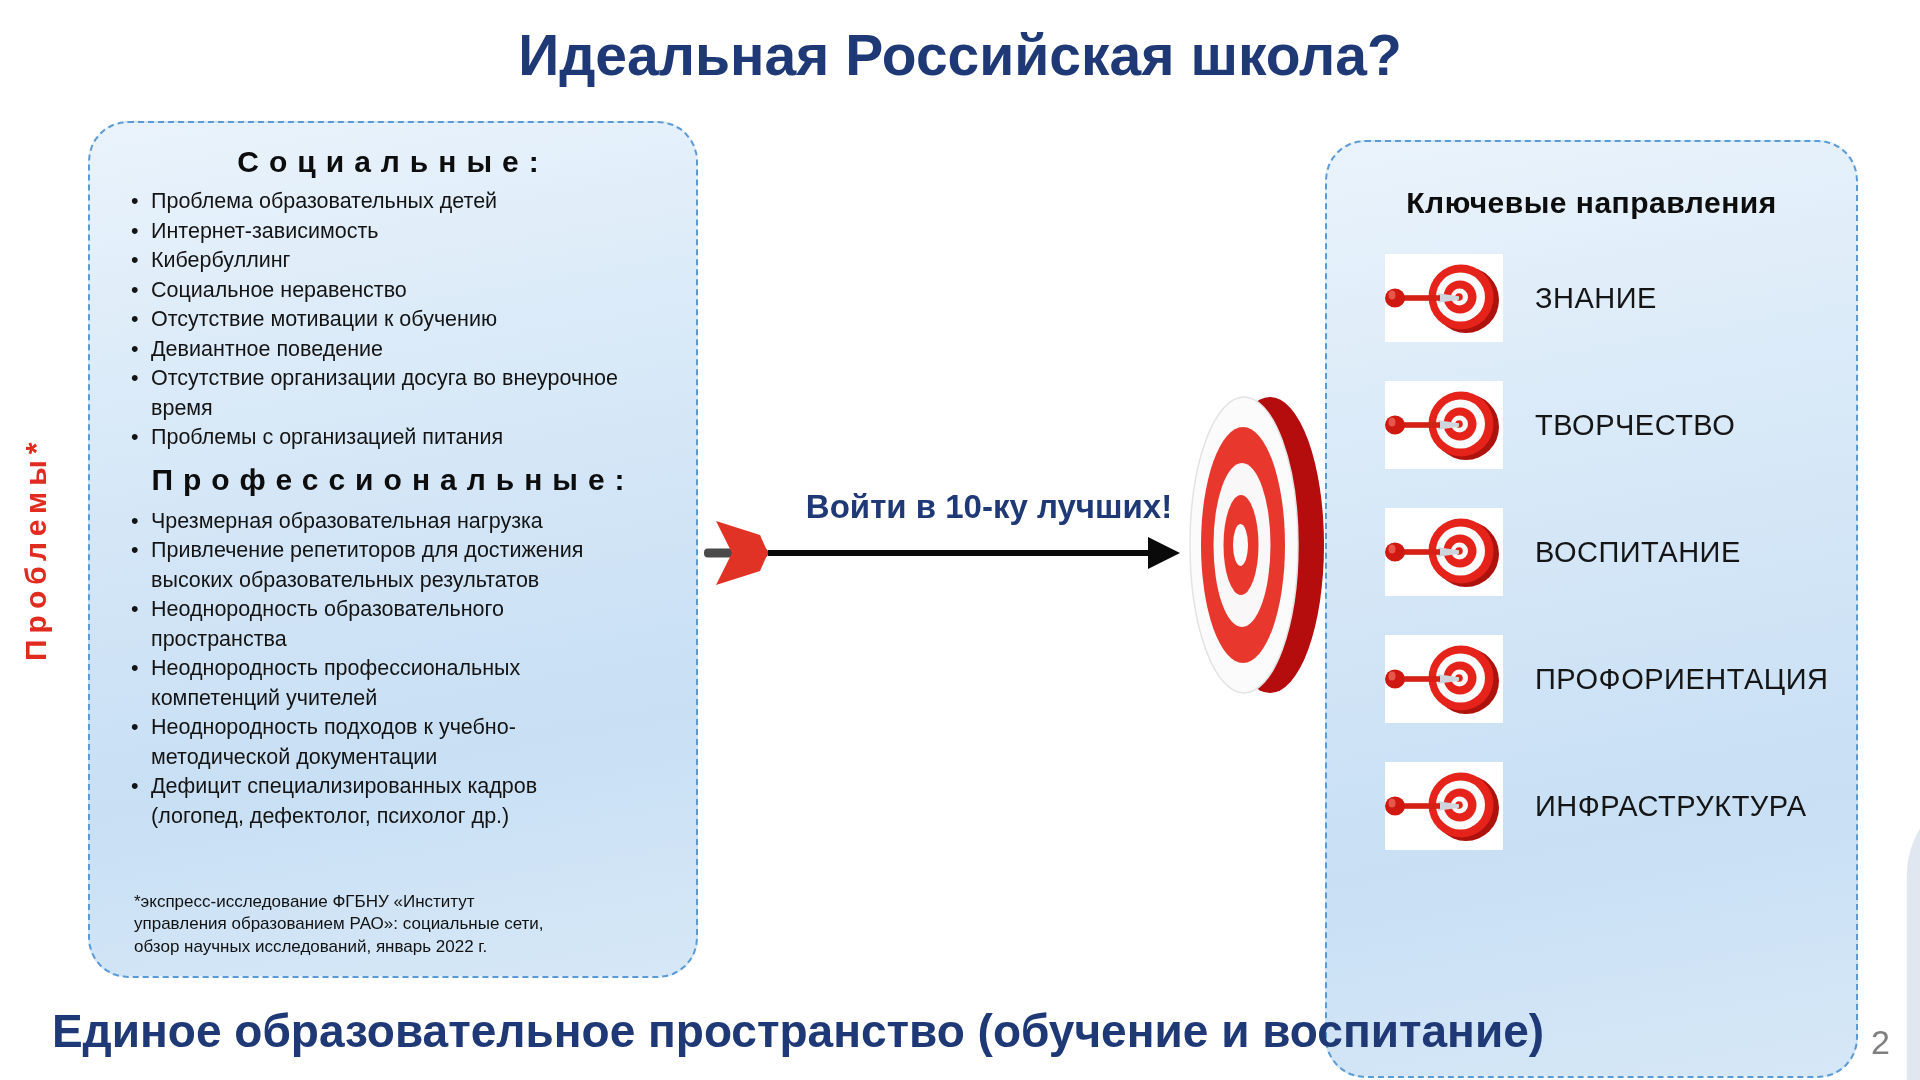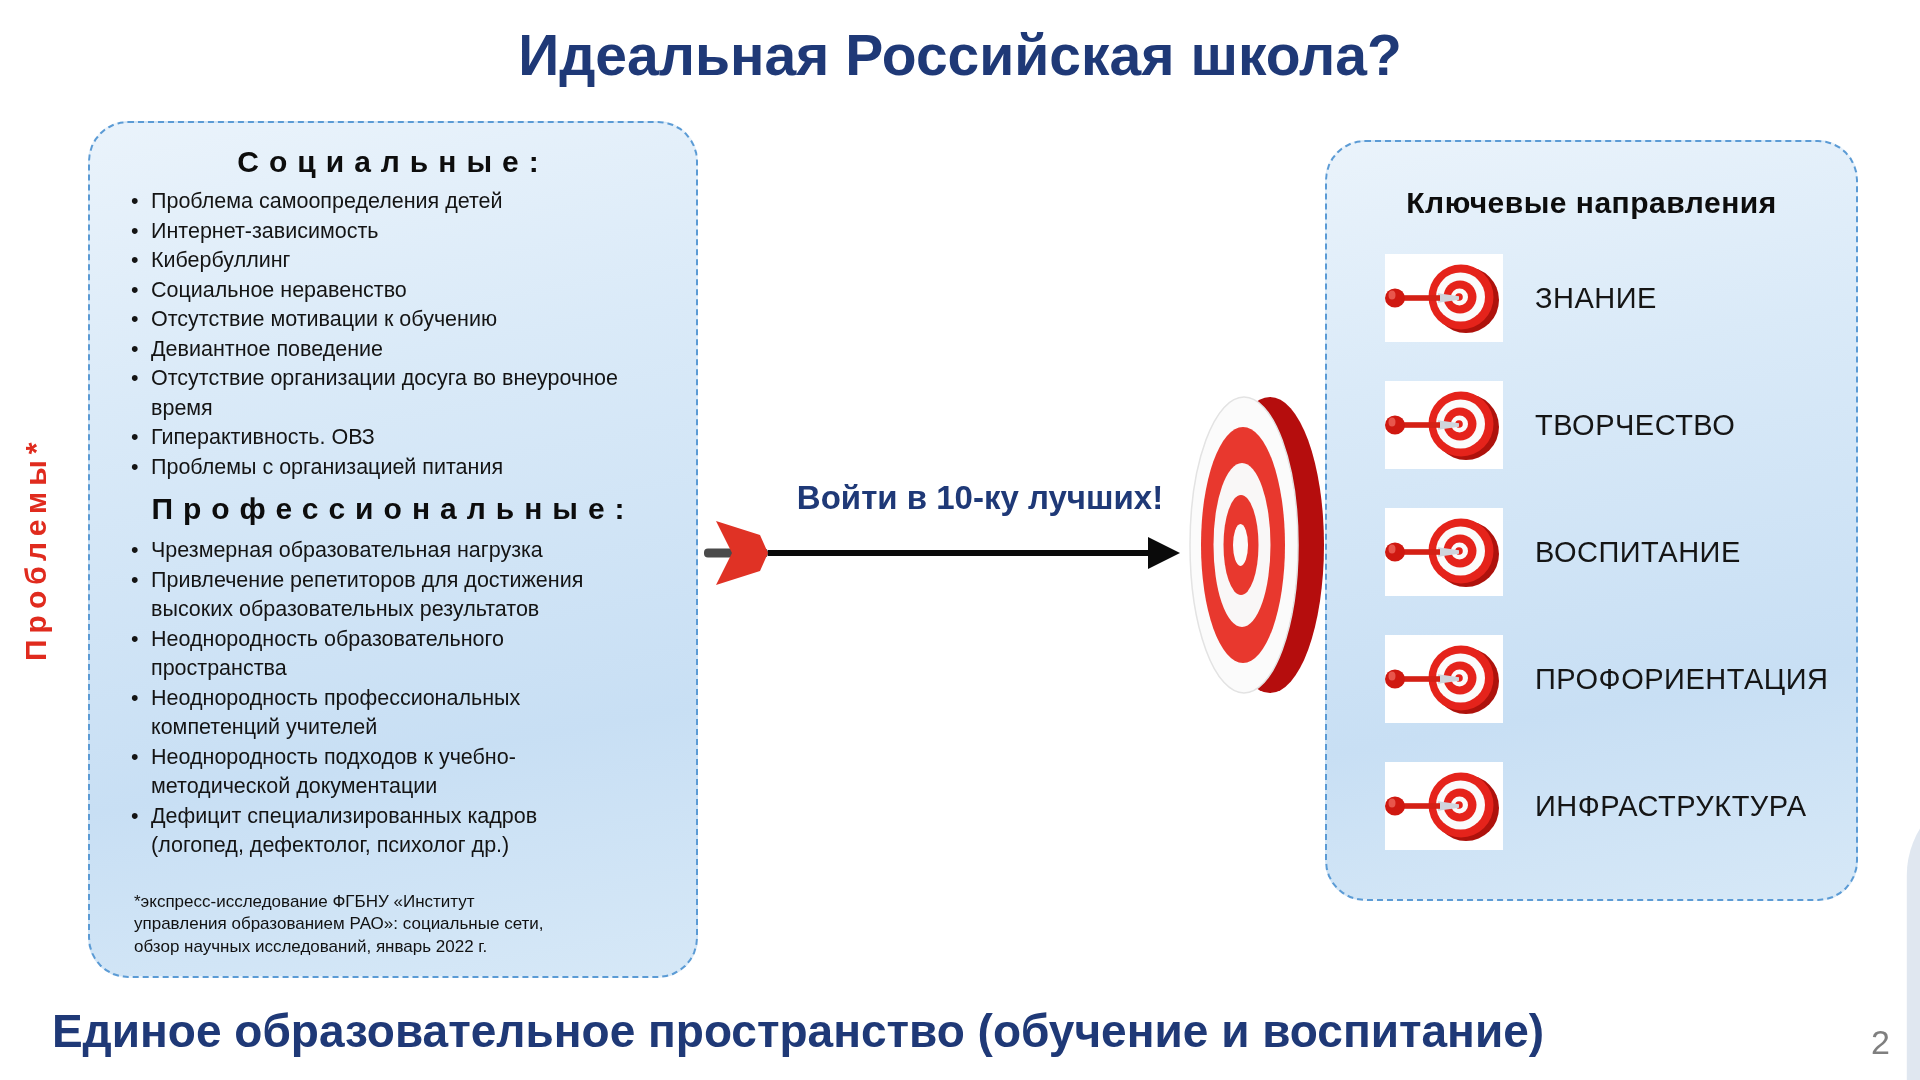--- a/index.html
+++ b/index.html
@@ -23,21 +23,21 @@
     letter-spacing:0px;
   }
   
   .panel{
     position:absolute;
     border:2px dashed var(--border-blue);
     border-radius:40px;
     background:linear-gradient(170deg,#EAF3FB 0%,#DAEAF8 30%,#C8DFF4 72%,#D6E8F7 100%);
   }
   .panel-left{left:88px;top:121px;width:610px;height:857px;}
-  .panel-right{left:1325px;top:140px;width:533px;height:761px;}
+  .panel-right{left:1325px;top:140px;width:533px;height:938px;}
   .panel > *{position:relative;z-index:3;}
 
   .sec-heading{
     margin:22px 0 8px 0;text-align:center;
     font-size:30px;font-weight:bold;color:#0d0d0d;letter-spacing:10px;
   }
   .plist{
     list-style:none;margin:0 0 0 0;padding:0 72px 0 34px;
     font-size:21.5px;line-height:29.5px;color:#141414;
   }
@@ -51,21 +51,21 @@
   }
   .side-label{
     position:absolute;left:10px;top:388px;width:52px;height:322px;
     display:flex;align-items:center;justify-content:center;
     writing-mode:vertical-rl;transform:rotate(180deg);
     color:var(--red);font-weight:bold;font-size:30px;letter-spacing:6px;
     white-space:nowrap;
   }
   
   .goal-text{
-    position:absolute;left:745px;top:479px;width:470px;margin:0;
+    position:absolute;left:745px;top:479px;width:470px;margin:9px;
     text-align:center;font-size:33px;font-weight:bold;color:var(--navy);
   }
   .arrow-svg{position:absolute;left:702px;top:513px;}
   .target-svg{position:absolute;left:1188px;top:388px;}
   
   .dir-heading{
     margin:0;padding-top:44px;text-align:center;
     font-size:30px;font-weight:bold;color:#0d0d0d;letter-spacing:0.5px;
   }
   .dir-list{
@@ -237,28 +237,27 @@
 </svg>
 
 <h1 class="title">Идеальная Российская школа?</h1>
 
 <div class="side-label">Проблемы*</div>
 
 <section class="panel panel-left">
   <h2 class="sec-heading">Социальные:</h2>
   <ul class="plist">
 
-  <li><span>Проблема самоопределения детей</span></li>
+  <li><span>Проблема образовательных детей</span></li>
       <li><span>Интернет-зависимость</span></li>
       <li><span>Кибербуллинг</span></li>
       <li><span>Социальное неравенство</span></li>
       <li><span>Отсутствие мотивации к обучению</span></li>
       <li><span>Девиантное поведение</span></li>
       <li><span>Отсутствие организации досуга во внеурочное время</span></li>
-      <li><span>Гиперактивность. ОВЗ</span></li>
       <li><span>Проблемы с организацией питания</span></li>
     </ul>
   <h2 class="sec-heading second">Профессиональные:</h2>
   <ul class="plist second">
 
   <li><span>Чрезмерная образовательная нагрузка</span></li>
       <li><span>Привлечение репетиторов для достижения высоких образовательных результатов</span></li>
       <li><span>Неоднородность образовательного пространства</span></li>
       <li><span>Неоднородность профессиональных компетенций учителей</span></li>
       <li><span>Неоднородность подходов к учебно-методической документации</span></li>

